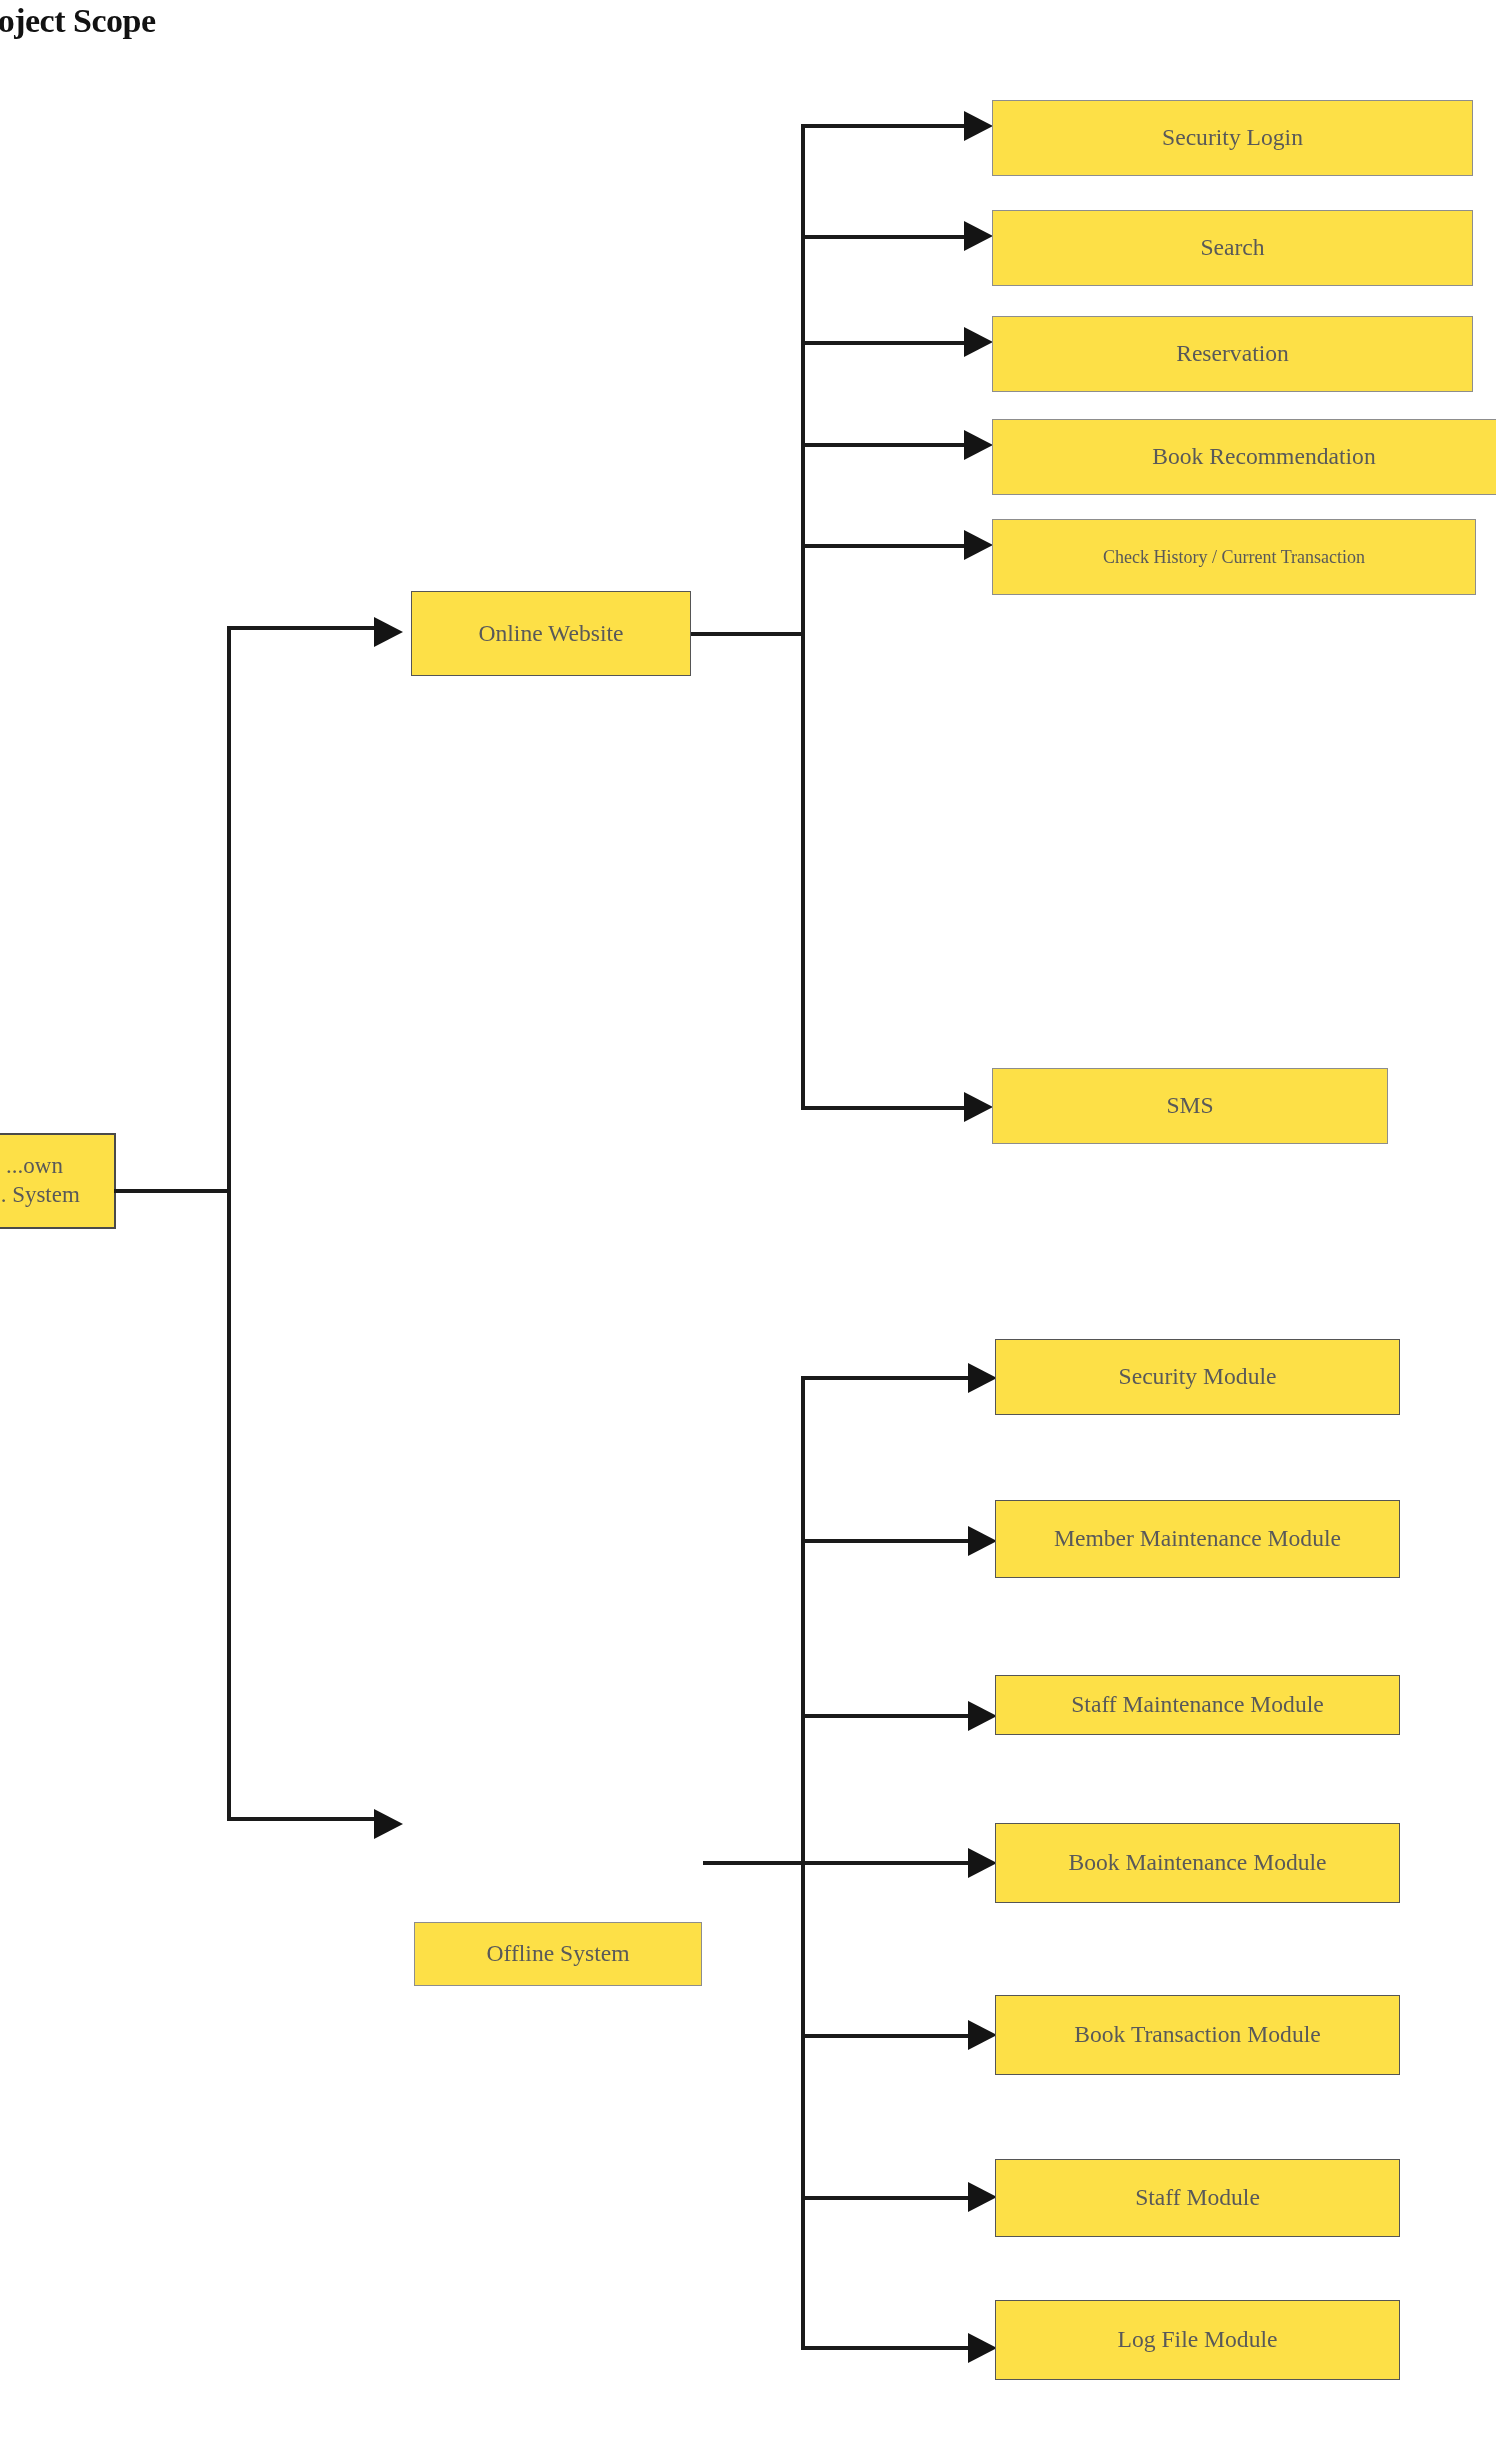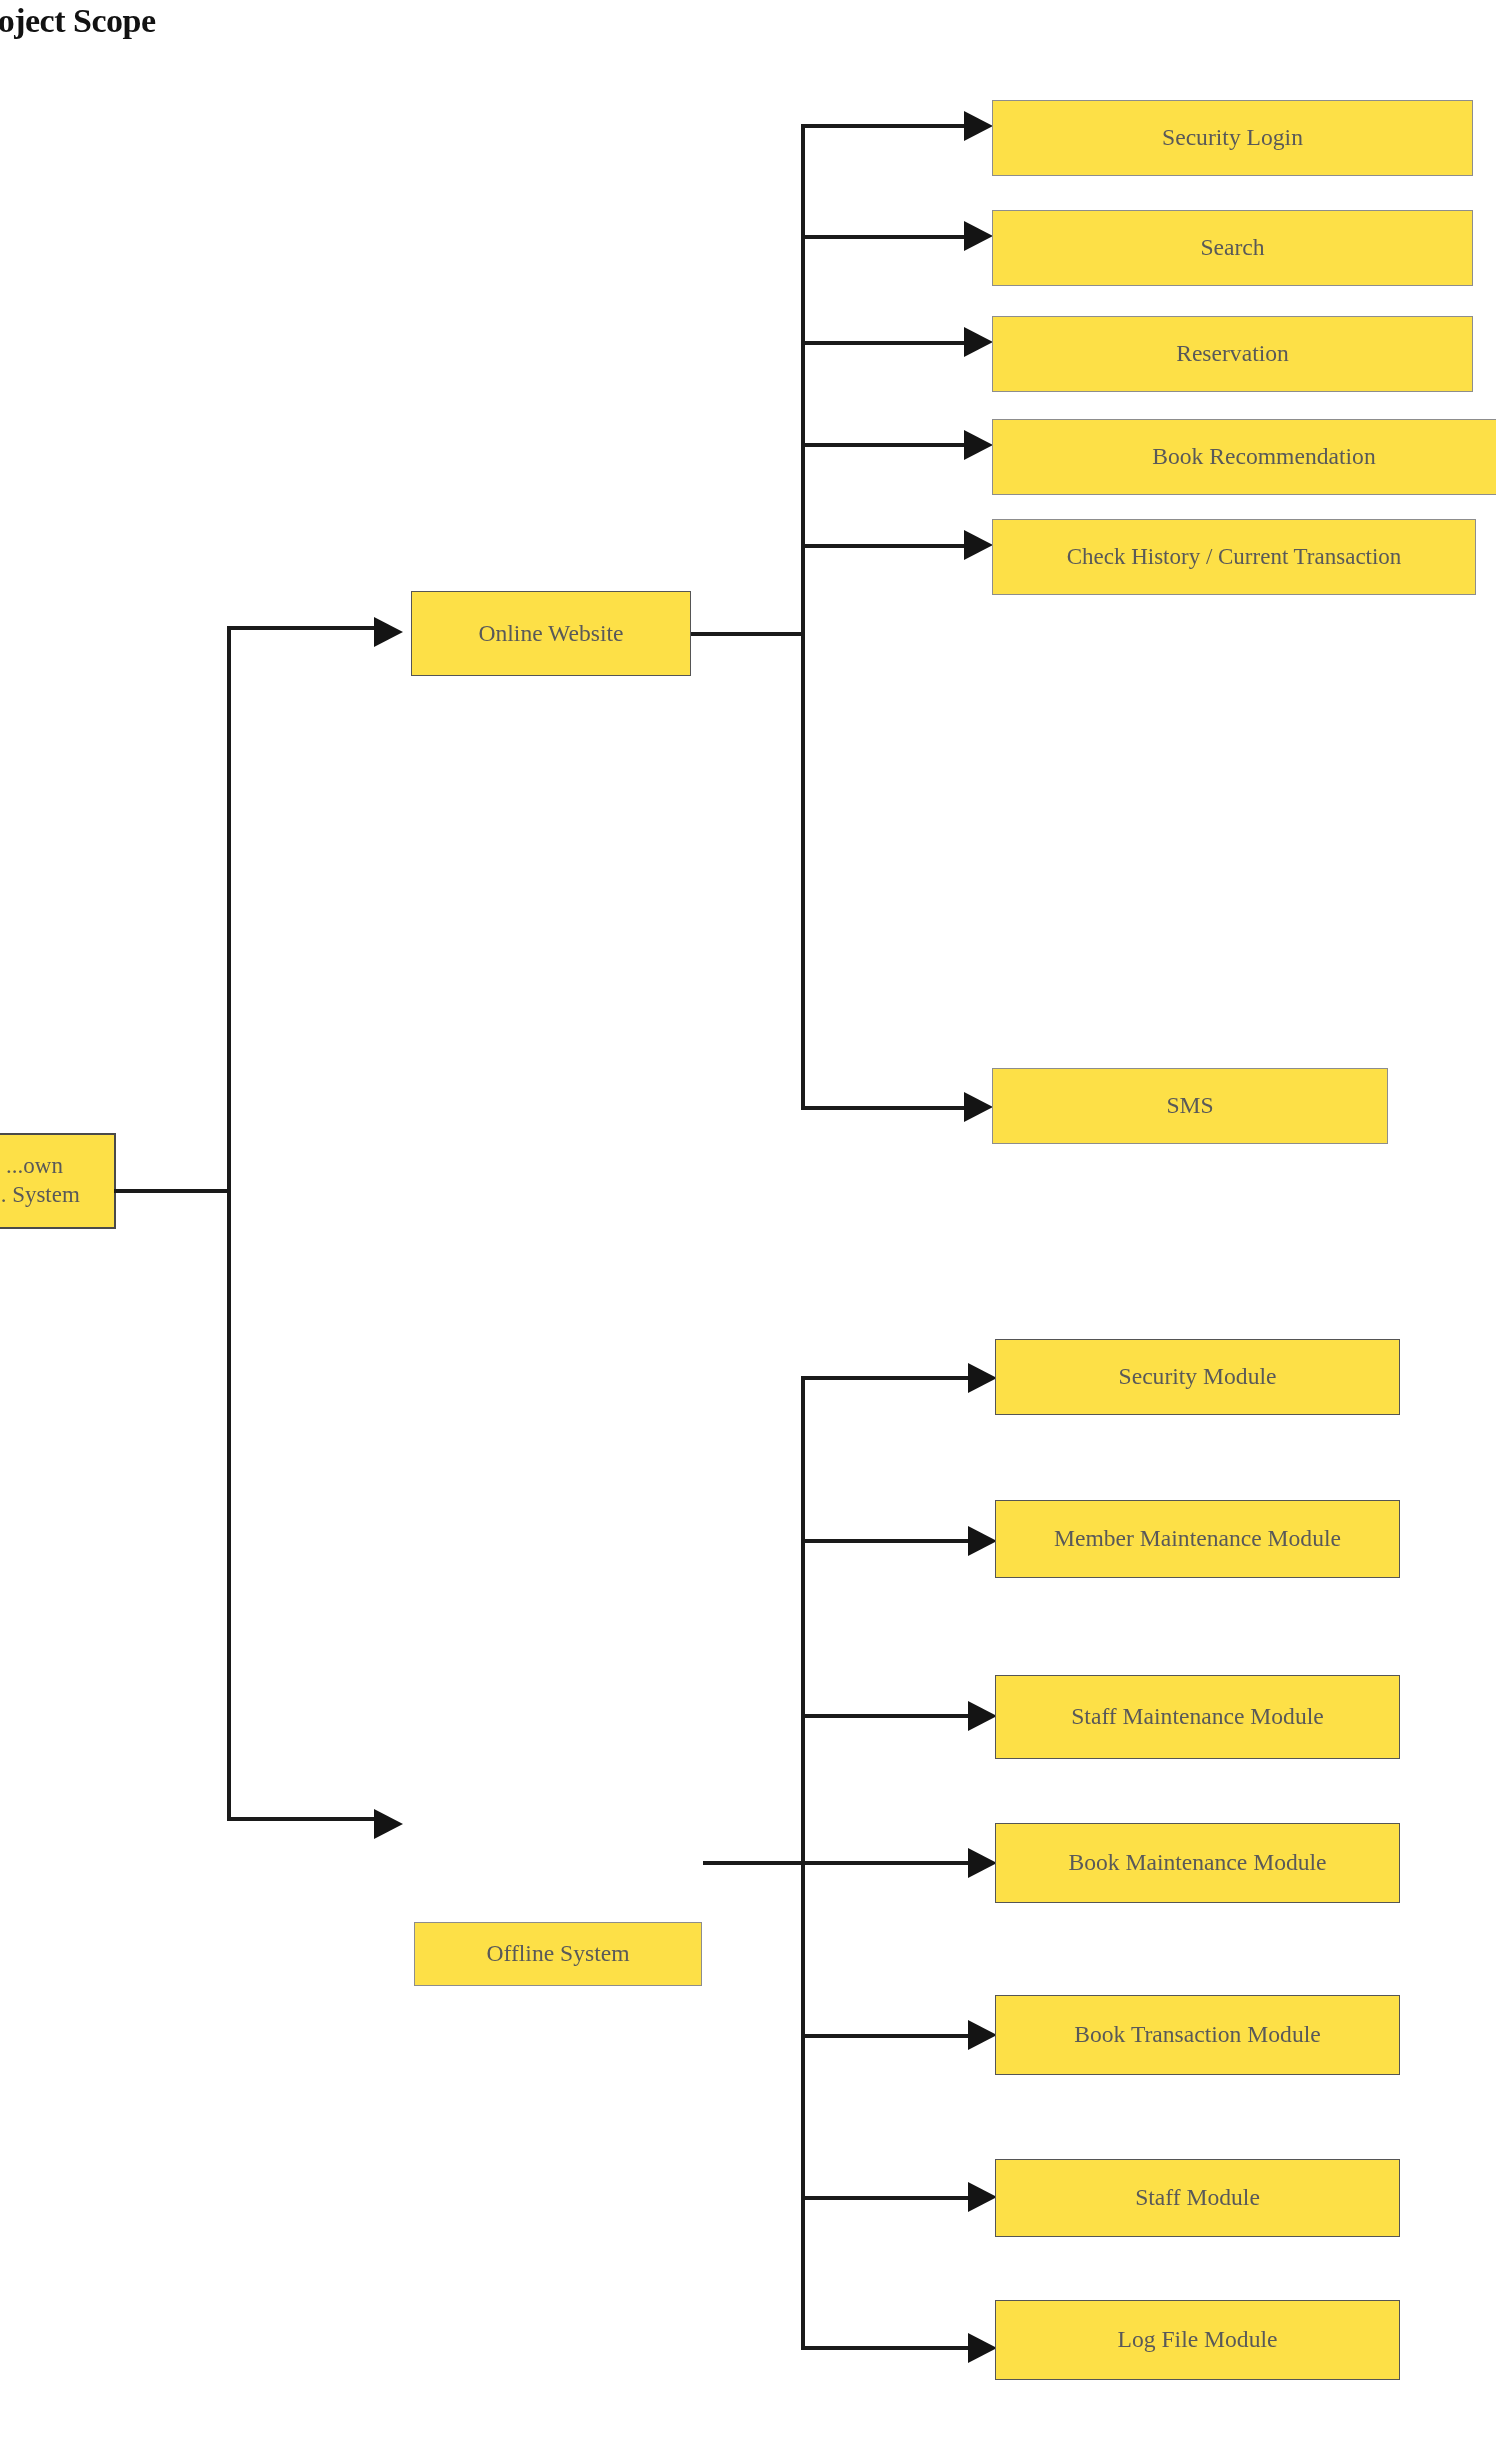--- a/index.html
+++ b/index.html
@@ -129,21 +129,21 @@
   </div>
 
   <div class="node" style="left:992px; top:316px; width:481px; height:76px;">
     <span class="label">Reservation</span>
   </div>
 
   <div class="node" style="left:992px; top:419px; width:544px; height:76px;">
     <span class="label">Book Recommendation</span>
   </div>
 
-  <div class="node" style="left:992px; top:519px; width:484px; height:76px; font-size:23px;">
+  <div class="node" style="left:992px; top:519px; width:484px; height:76px; font-size:18px;">
     <span class="label">Check History / Current Transaction</span>
   </div>
 
   <div class="node" style="left:992px; top:1068px; width:396px; height:76px;">
     <span class="label">SMS</span>
   </div>
 
   <div class="node" style="left:414px; top:1922px; width:288px; height:64px;">
     <span class="label">Offline System</span>
   </div>
@@ -173,21 +173,21 @@
   <div class="arrow" style="left:968px; top:2333px;"></div>
 
   <div class="node dark" style="left:995px; top:1339px; width:405px; height:76px;">
     <span class="label">Security Module</span>
   </div>
 
   <div class="node dark" style="left:995px; top:1500px; width:405px; height:78px;">
     <span class="label">Member Maintenance Module</span>
   </div>
 
-  <div class="node dark" style="left:995px; top:1675px; width:405px; height:84px;">
+  <div class="node dark" style="left:995px; top:1675px; width:405px; height:60px;">
     <span class="label">Staff Maintenance Module</span>
   </div>
 
   <div class="node dark" style="left:995px; top:1823px; width:405px; height:80px;">
     <span class="label">Book Maintenance Module</span>
   </div>
 
   <div class="node dark" style="left:995px; top:1995px; width:405px; height:80px;">
     <span class="label">Book Transaction Module</span>
   </div>

